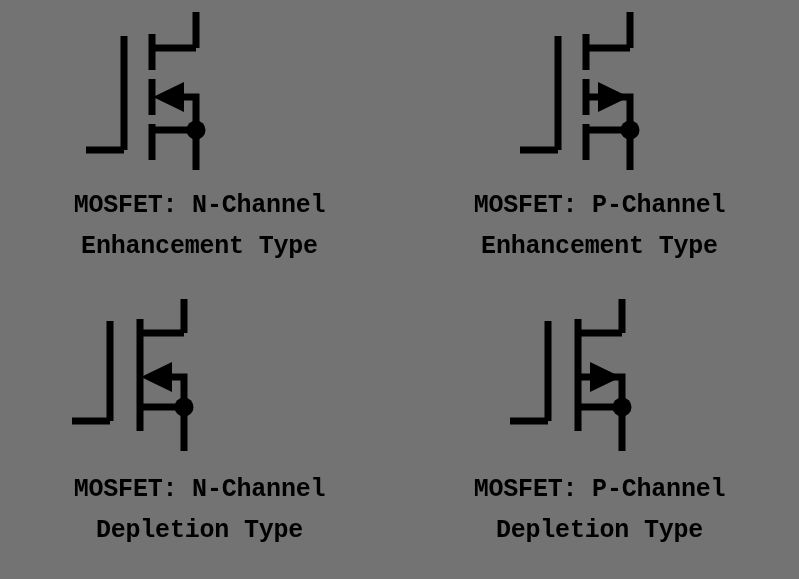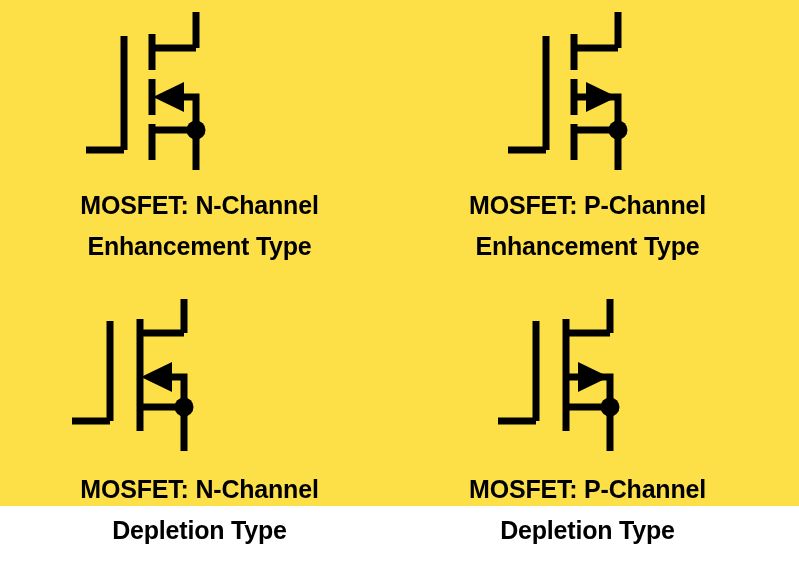--- a/index.html
+++ b/index.html
@@ -9,33 +9,34 @@
   }
   body {
     width: 799px;
     height: 579px;
     font-family: "Liberation Sans", sans-serif;
     overflow: hidden;
   }
   #sheet {
     position: relative;
     width: 799px;
-    height: 506px;
-    background: #fde047;
+    height: 579px;
+    background: #737373;
+    font-family: Liberation Mono, monospace;
   }
   .cell {
     position: absolute;
     width: 399px;
     height: 289px;
     box-sizing: border-box;
   }
   .cell-r0 { top: 0; }
   .cell-r1 { top: 290px; }
   .cell-c0 { left: 0; }
-  .cell-c1 { left: 388px; }
+  .cell-c1 { left: 400px; }
 
   .symbol-wrap {
     position: absolute;
     top: 0;
     left: 0;
     width: 399px;
     height: 182px;
   }
   .symbol-wrap svg {
     display: block;

